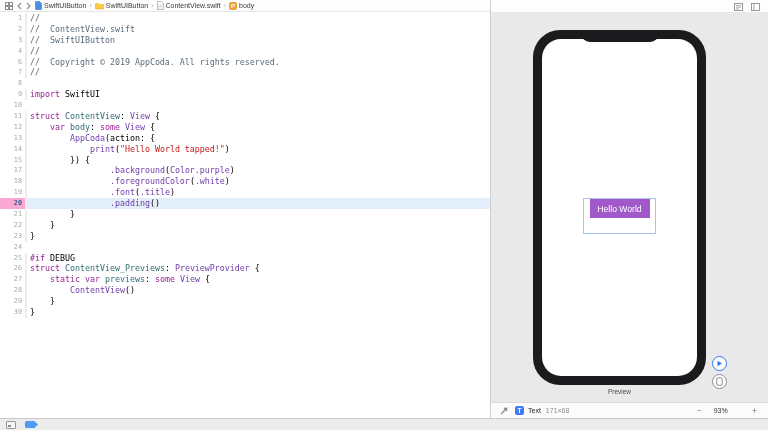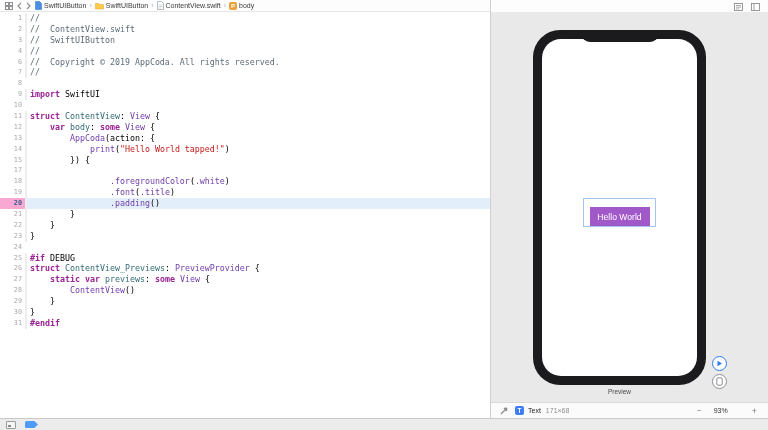--- a/index.html
+++ b/index.html
@@ -22,42 +22,42 @@
   .code-lines{padding-top:1px;}
   .code-line{display:flex;height:10.9px;line-height:10.9px;}
   .ln{width:22px;flex:0 0 22px;text-align:right;padding-right:3px;color:#a9a9a9;
     font-family:"DejaVu Sans Mono",monospace;font-size:6.8px;}
   .tick{width:5px;flex:0 0 5px;}
   .tick.on{box-shadow:inset 2px 0 0 #ededed;}
   .code-text{white-space:pre;font-family:"DejaVu Sans Mono",monospace;font-size:8.3px;color:#000;}
   .code-line.hl{background:#e3eefb;}
   .code-line.hl .ln{background:#f9a8d4;color:#3b5f8e;font-weight:bold;}
   .tok-c{color:#5d6c79;}
-  .tok-k{color:#9b2393;font-weight:bold;}
+  .tok-k{color:#9b2393;font-weight:normal;}
   .tok-s{color:#c41a16;}
   .tok-t{color:#703daa;}
   .tok-d{color:#326d74;}
   .tok-p{color:#000;}
 
   
   .v-divider{position:absolute;left:490px;top:0;width:1px;height:418px;background:#cfcfcf;}
 
   
   .canvas-pane{position:absolute;left:491px;top:0;right:0;height:418px;}
   .canvas-header{position:absolute;left:0;top:0;right:0;height:12px;background:#fdfdfd;
     display:flex;align-items:center;justify-content:flex-end;padding-right:8px;gap:8px;}
   .canvas-bg{position:absolute;left:0;top:12px;right:0;height:390px;background:#e9e9e9;}
 
   .phone{position:absolute;left:42px;top:18px;width:173px;height:355px;background:#1b1b1d;
     border-radius:27px;padding:9px;box-sizing:border-box;}
   .phone-screen{position:relative;width:100%;height:100%;background:#fff;border-radius:19px;overflow:hidden;}
   .notch{position:absolute;top:0;left:50%;transform:translateX(-50%);width:78px;height:12px;
     background:#1b1b1d;border-radius:0 0 9px 9px;}
-  .selection-box{position:absolute;left:41px;top:159px;width:73px;height:29px;background:#fff;
-    border:1px solid #a5c4ef;box-sizing:border-box;display:flex;align-items:flex-end;justify-content:center;}
+  .selection-box{position:absolute;left:41px;top:159px;width:73px;height:36px;background:#fff;
+    border:1px solid #a5c4ef;box-sizing:border-box;display:flex;align-items:flex-start;justify-content:center;}
   .hello-chip{width:60px;height:19px;background:#a159c9;color:#fff;font-size:8.6px;
     display:flex;align-items:center;justify-content:center;white-space:nowrap;}
   .preview-label{position:absolute;left:42px;top:376px;width:173px;text-align:center;
     font-size:6.5px;color:#48484a;}
   .round-btn{position:absolute;width:15px;height:15px;border-radius:50%;background:#fff;
     display:flex;align-items:center;justify-content:center;box-sizing:border-box;}
   .live-btn{left:221px;top:344px;border:1.2px solid #2d7bf6;}
   .device-btn{left:221px;top:362px;border:1.2px solid #8e8e93;}
 
   .canvas-bottom-bar{position:absolute;left:0;top:402px;right:0;height:16px;background:#fbfbfb;
@@ -216,20 +216,21 @@
           <span class="code-text"><span class="tok-p">            </span><span class="tok-t">print</span><span class="tok-p">(</span><span class="tok-s">"Hello World tapped!"</span><span class="tok-p">)</span></span>
         </div>
         <div class="code-line">
           <span class="ln">15</span>
           <span class="tick on"></span>
           <span class="code-text"><span class="tok-p">        }) {</span></span>
         </div>
         <div class="code-line">
           <span class="ln">17</span>
           <span class="tick on"></span>
+          <span class="code-text"><span class="tok-p">                </span><span class="tok-t">.background</span><span class="tok-p">(</span><span class="tok-t">Color.purple</span><span class="tok-p">)</span></span>
         </div>
         <div class="code-line">
           <span class="ln">18</span>
           <span class="tick on"></span>
           <span class="code-text"><span class="tok-p">                </span><span class="tok-t">.foregroundColor</span><span class="tok-p">(</span><span class="tok-t">.white</span><span class="tok-p">)</span></span>
         </div>
         <div class="code-line">
           <span class="ln">19</span>
           <span class="tick on"></span>
           <span class="code-text"><span class="tok-p">                </span><span class="tok-t">.font</span><span class="tok-p">(</span><span class="tok-t">.title</span><span class="tok-p">)</span></span>
@@ -281,25 +282,20 @@
         </div>
         <div class="code-line">
           <span class="ln">29</span>
           <span class="tick on"></span>
           <span class="code-text"><span class="tok-p">    }</span></span>
         </div>
         <div class="code-line">
           <span class="ln">30</span>
           <span class="tick on"></span>
           <span class="code-text"><span class="tok-p">}</span></span>
-        </div>
-        <div class="code-line">
-          <span class="ln">31</span>
-          <span class="tick on"></span>
-          <span class="code-text"><span class="tok-k">#endif</span></span>
         </div>
       </div>
   </div>
 
   <div class="v-divider"></div>
 
   <div class="canvas-pane">
     <div class="canvas-header">
       <span>
         <svg width="9" height="8" viewBox="0 0 9 8">

